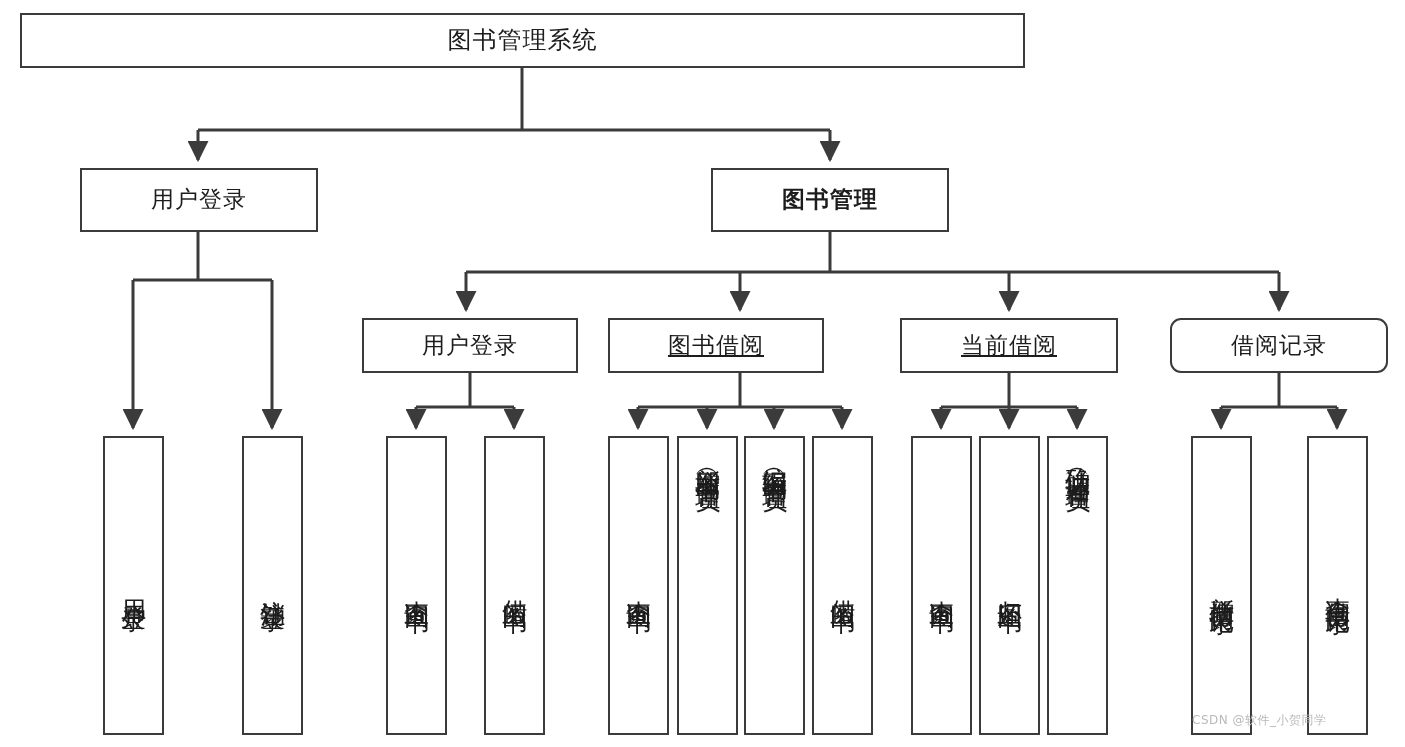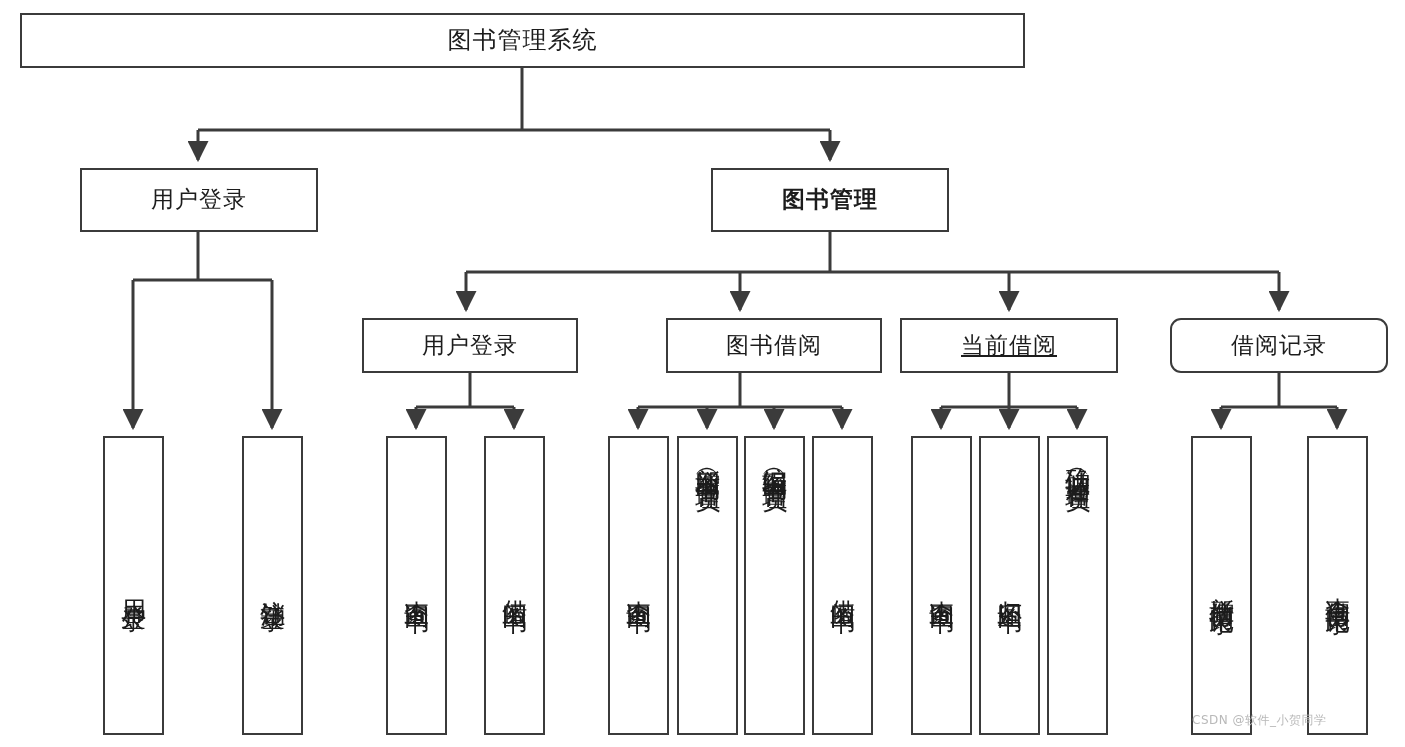--- a/index.html
+++ b/index.html
@@ -142,21 +142,21 @@
   </div>
 
   <div class="node h-node" style="left:711px; top:168px; width:238px; height:64px;font-weight:bold;">
     <span class="lbl">图书管理</span>
   </div>
 
   <div class="node h-node" style="left:362px; top:318px; width:216px; height:55px;">
     <span class="lbl">用户登录</span>
   </div>
 
-  <div class="node h-node" style="left:666px; top:318px; width:216px; height:55px;">
+  <div class="node h-node" style="left:608px; top:318px; width:216px; height:55px;text-decoration:underline;">
     <span class="lbl">图书借阅</span>
   </div>
 
   <div class="node h-node" style="left:900px; top:318px; width:218px; height:55px;text-decoration:underline;">
     <span class="lbl">当前借阅</span>
   </div>
 
   <div class="node h-node" style="left:1170px; top:318px; width:218px; height:55px;border-radius:11px;">
     <span class="lbl">借阅记录</span>
   </div>

